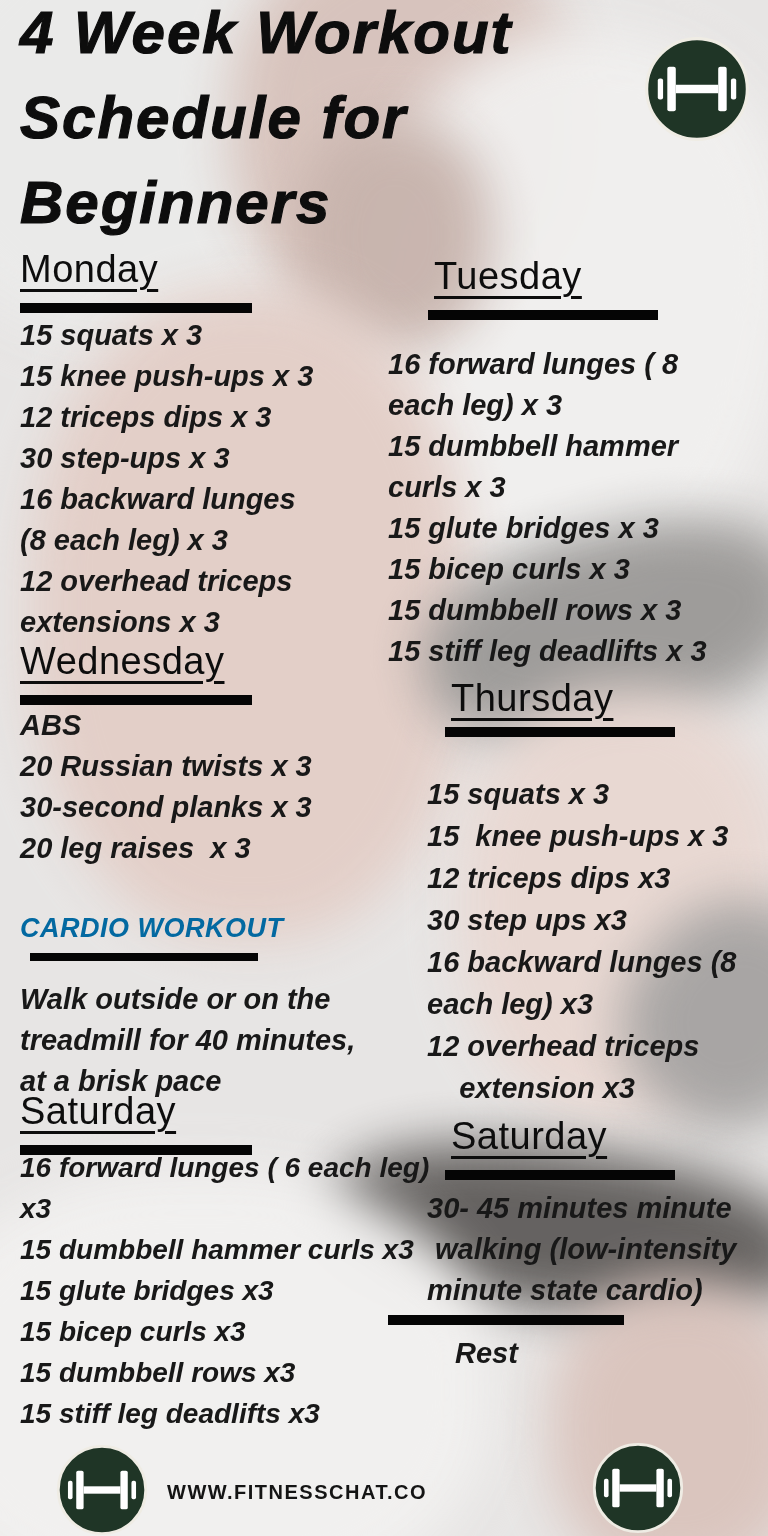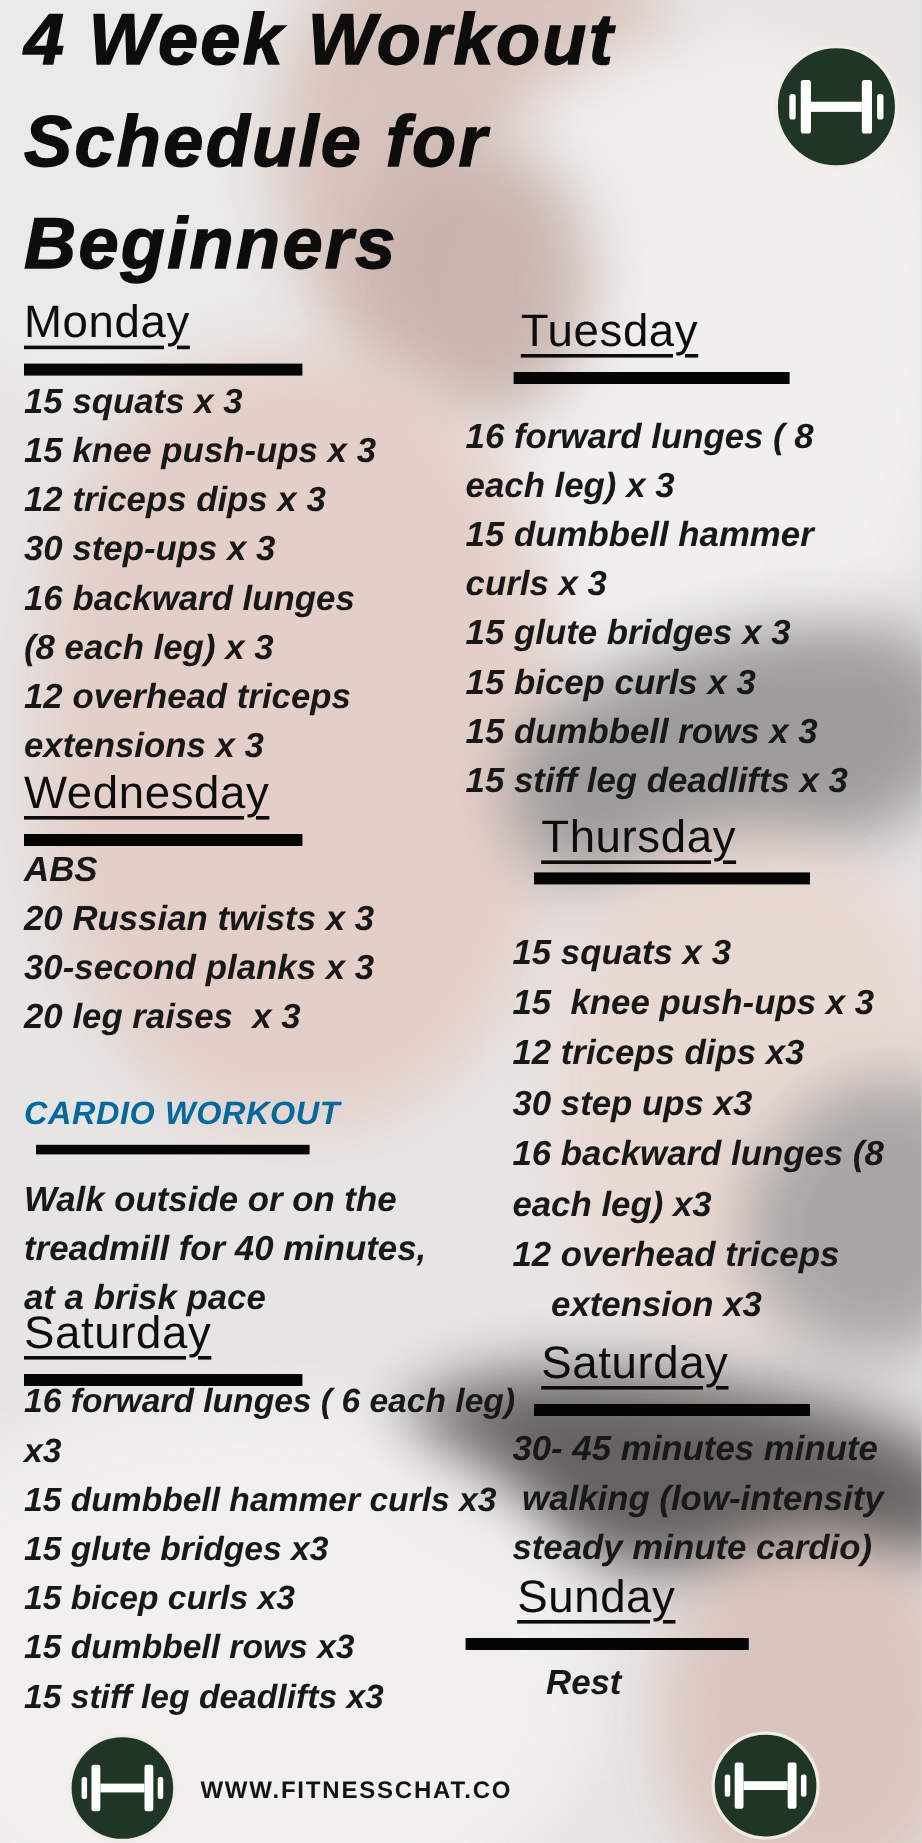--- a/index.html
+++ b/index.html
@@ -204,25 +204,24 @@
           <div class="line">12 overhead triceps</div>
           <div class="line">    extension x3</div>
         </div>
       </div>
       <div class="day-section right sec-saturday">
         <div class="day-head-row"><div class="day-heading">Saturday</div></div>
         <div class="bar"></div>
         <div class="lines">
           <div class="line">30- 45 minutes minute</div>
           <div class="line"> walking (low-intensity</div>
-          <div class="line">steady minute cardio)</div>
+          <div class="line">minute state cardio)</div>
         </div>
       </div>
       <div class="day-section right sec-sunday">
-        <div class="day-head-row"><div class="day-heading">Sunday</div></div>
         <div class="bar"></div>
         <div class="lines">
           <div class="line">Rest</div>
         </div>
       </div>
     </div>
 
   <div class="badge badge-bl">
     <svg viewBox="0 0 100 100" aria-hidden="true">
       <circle cx="50" cy="50" r="47.5" fill="var(--green)" stroke="var(--ring)" stroke-width="3"></circle>

